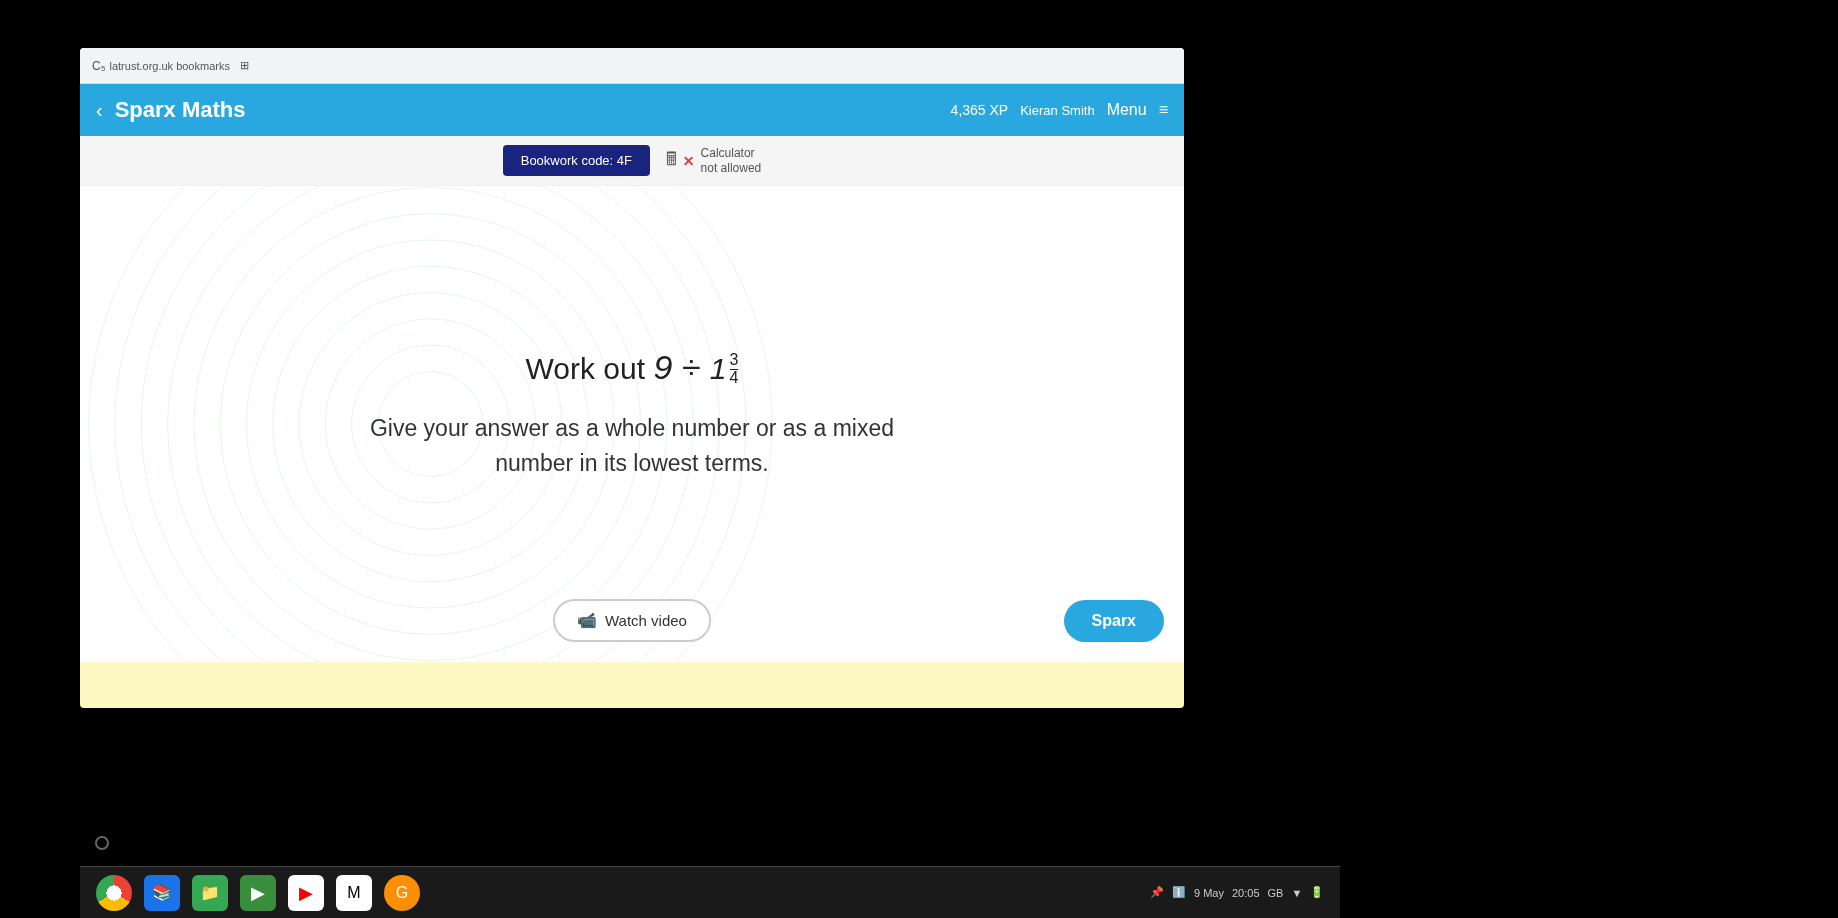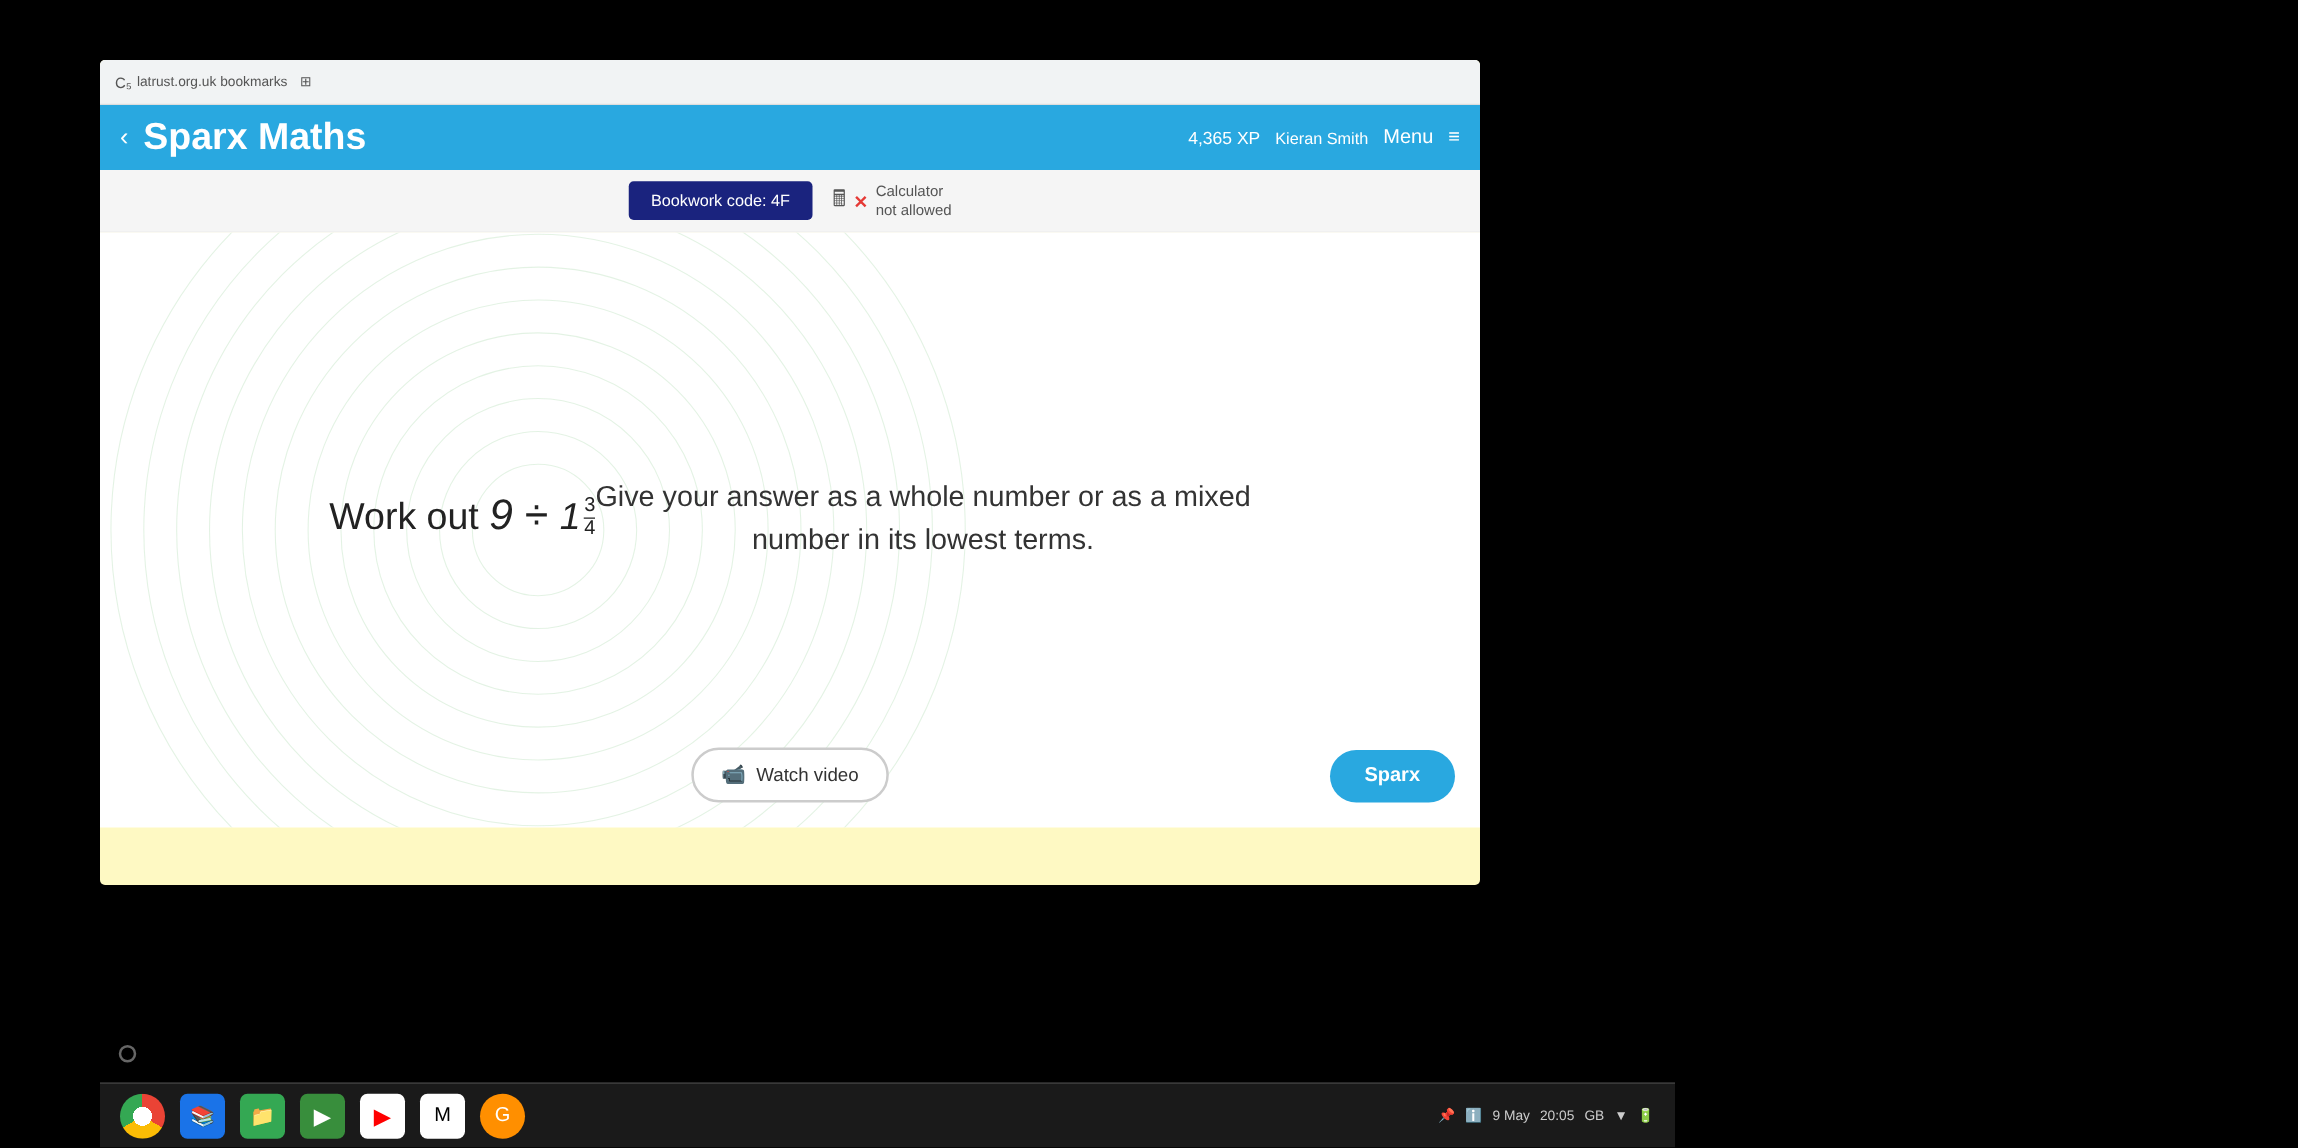--- a/index.html
+++ b/index.html
@@ -62,21 +62,21 @@
 
     .back-arrow {
       color: white;
       font-size: 20px;
       margin-right: 12px;
       cursor: pointer;
     }
 
     .app-title {
       color: white;
-      font-size: 30px;
+      font-size: 22px;
       font-weight: bold;
     }
 
     .header-right {
       position: absolute;
       right: 16px;
       top: 50%;
       transform: translateY(-50%);
       display: flex;
       align-items: center;
@@ -189,21 +189,21 @@
 
     .calc-x {
       color: #e53935;
       font-size: 14px;
       font-weight: bold;
     }
 
     .question-section {
       flex: 1;
       display: flex;
-      flex-direction: row;
+      flex-direction: column;
       align-items: center;
       justify-content: center;
       padding: 20px;
       position: relative;
       z-index: 2;
       width: 100%;
     }
 
     .question-text {
       font-size: 30px;

